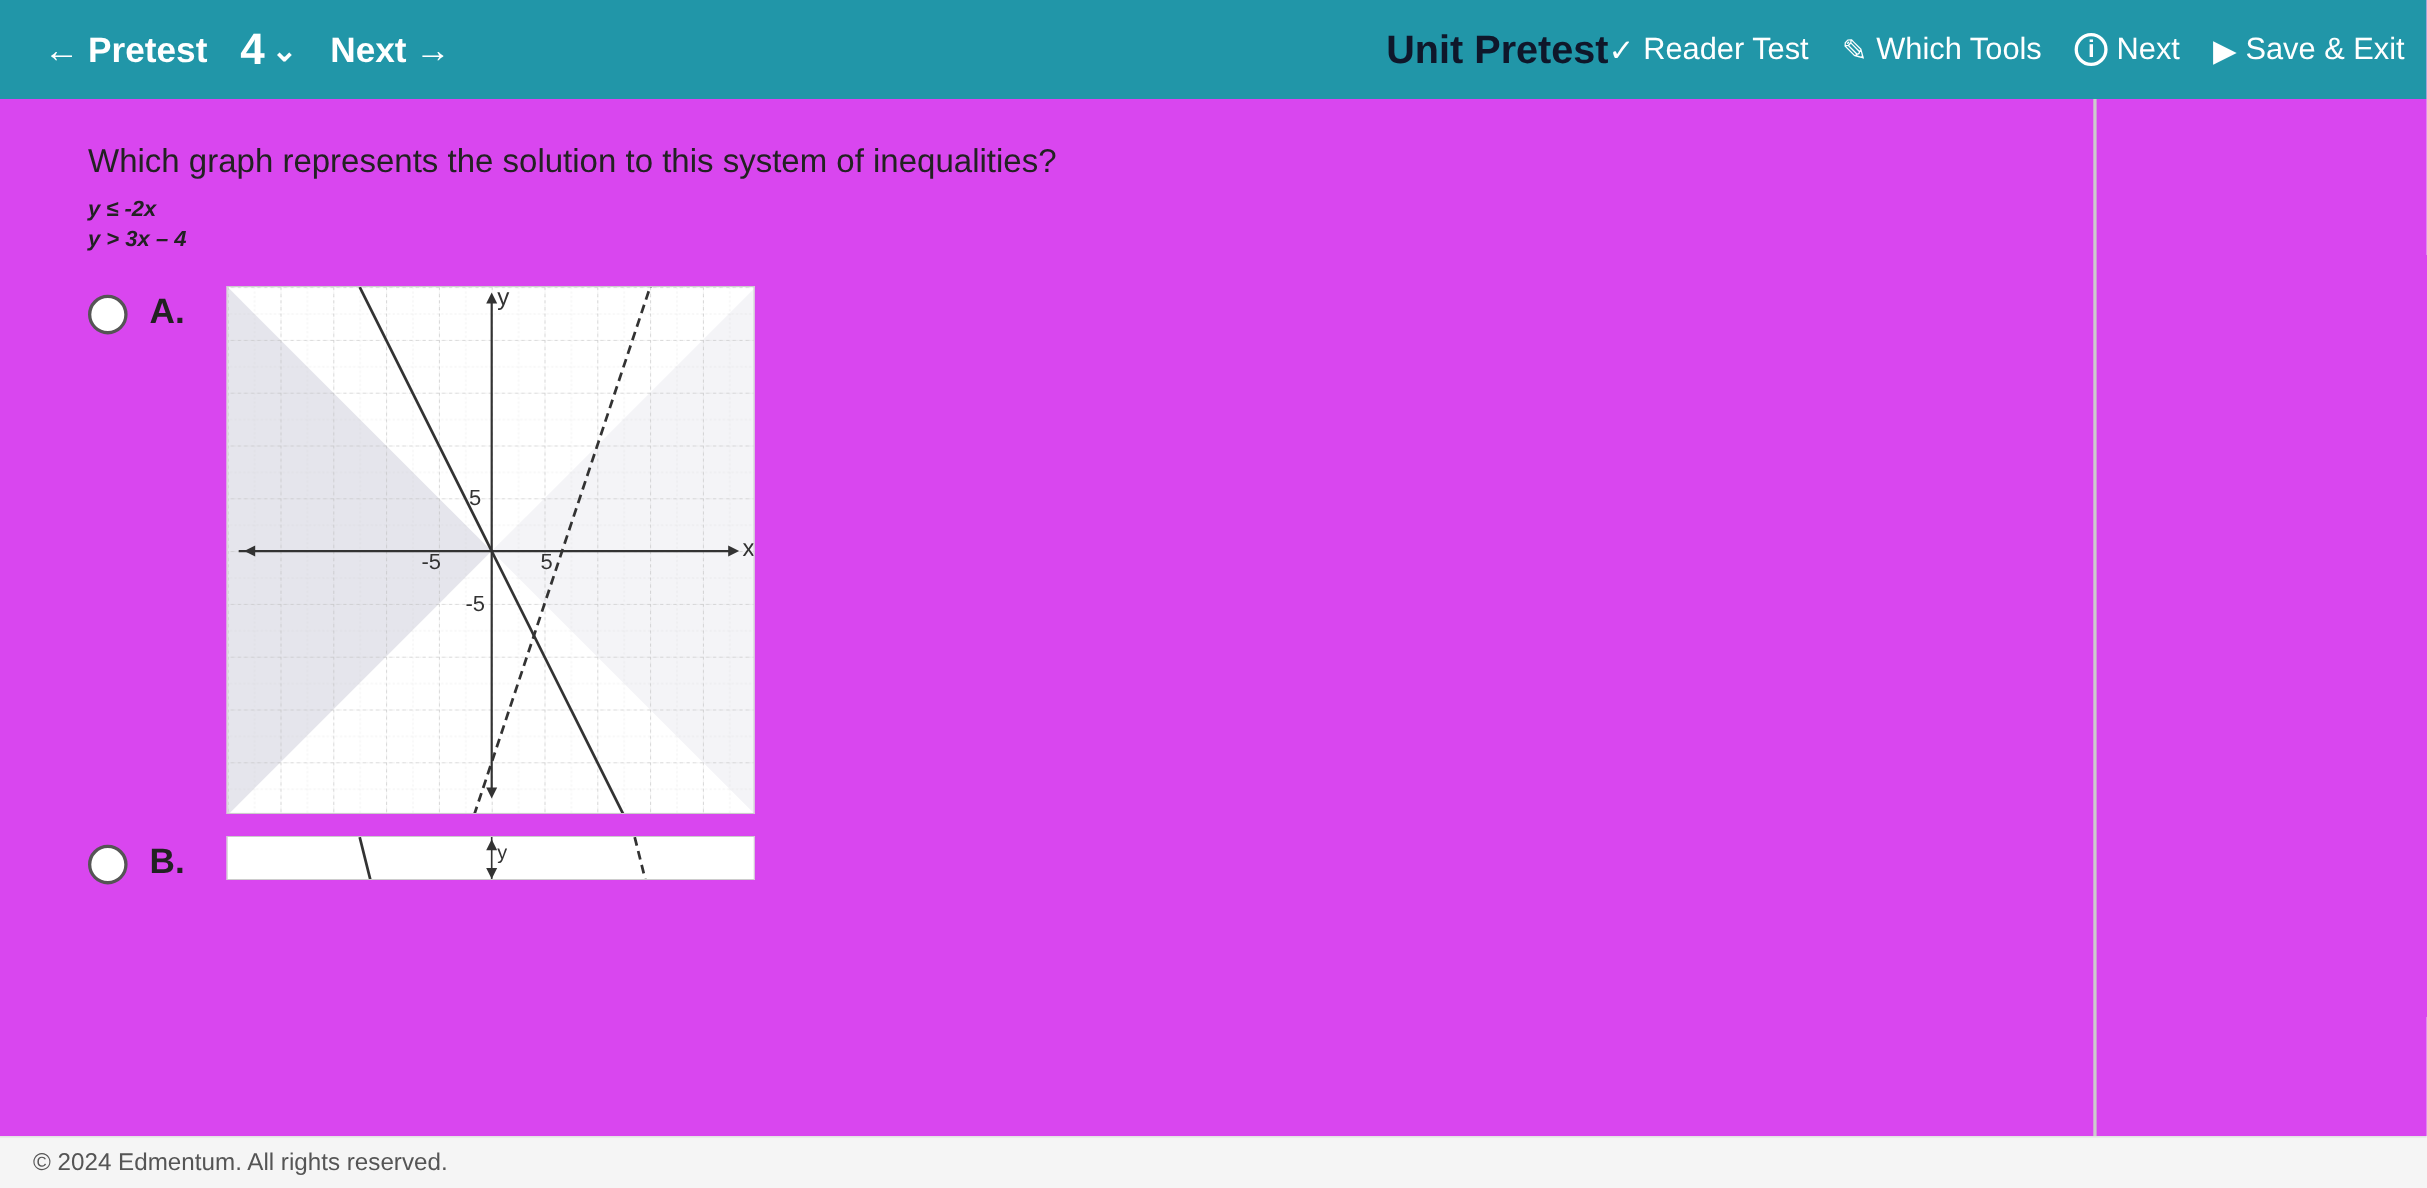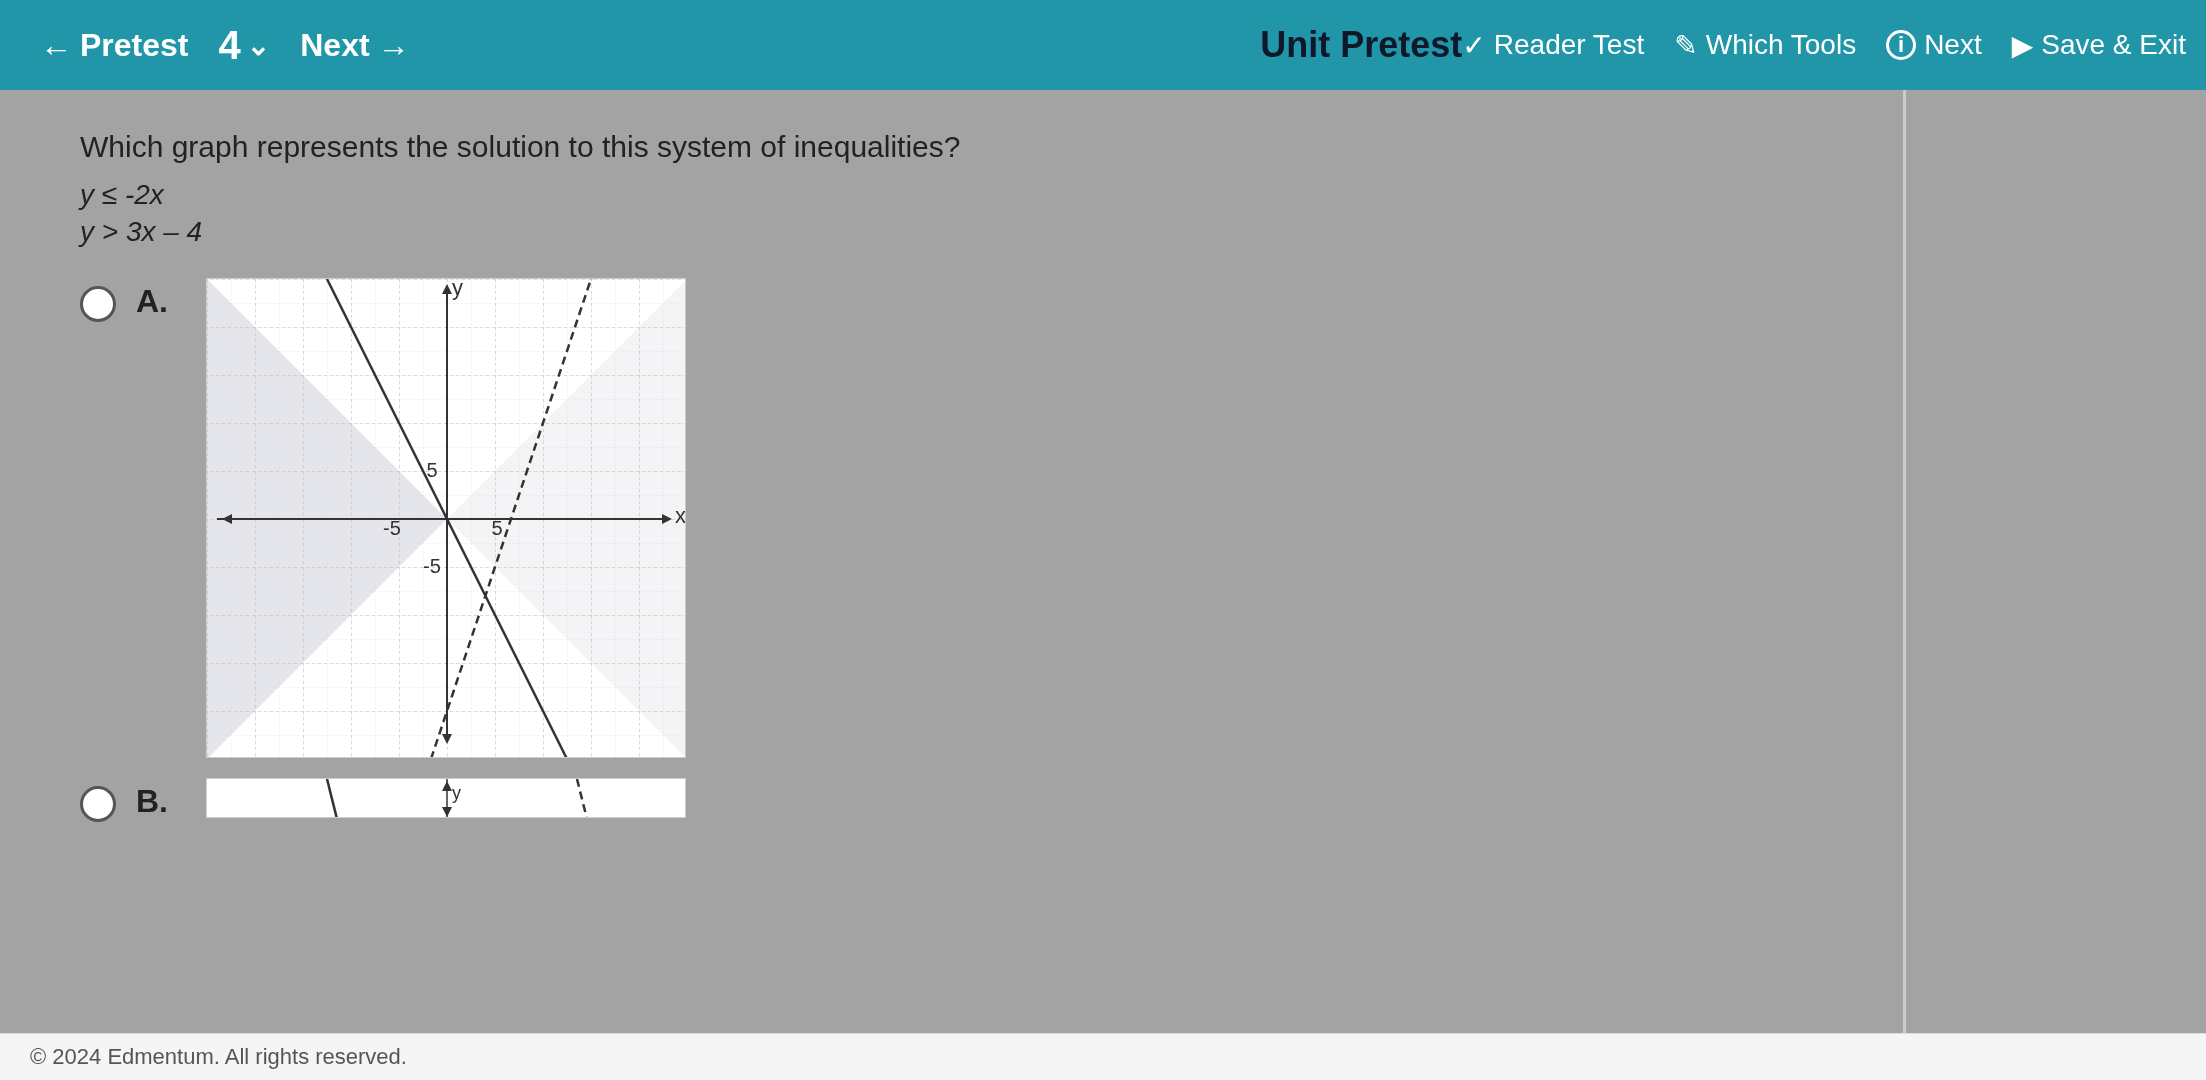--- a/index.html
+++ b/index.html
@@ -68,37 +68,38 @@
       cursor: pointer;
       display: flex;
       align-items: center;
       gap: 8px;
       font-size: 28px;
       font-weight: 500;
     }
 
     
     .main-content {
-      background: #a3a3a3;
+      background: #d946ef;
       min-height: 960px;
       padding: 40px 80px;
       position: relative;
     }
 
     .question-text {
       font-size: 30px;
       color: #222;
       margin-bottom: 15px;
     }
 
     .inequality-line {
-      font-size: 28px;
+      font-size: 20px;
       color: #222;
       margin-bottom: 5px;
       font-style: italic;
+      font-weight: bold;
     }
 
     .options-container {
       margin-top: 30px;
     }
 
     .option-row {
       display: flex;
       align-items: flex-start;
       gap: 20px;

